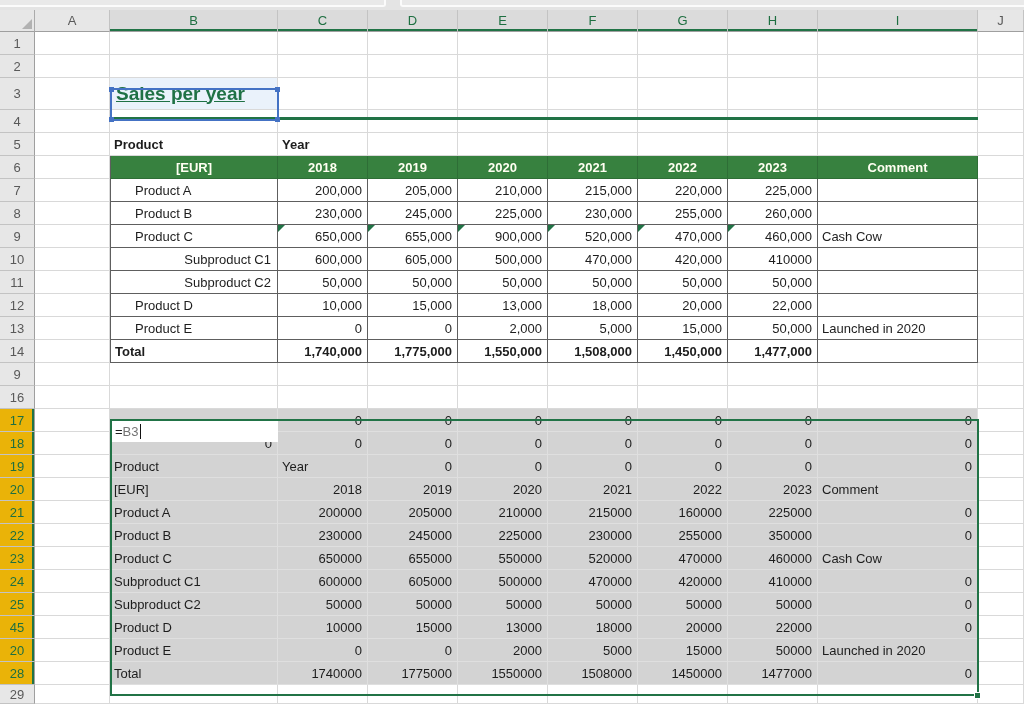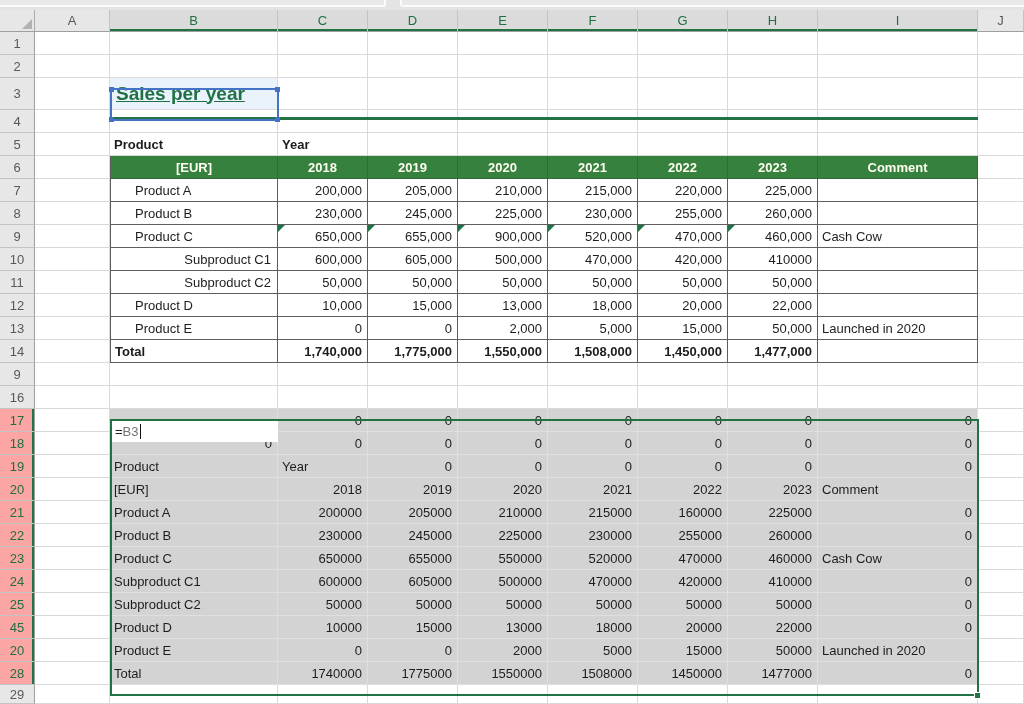--- a/index.html
+++ b/index.html
@@ -12,21 +12,21 @@
   
   #sheet-grid{position:absolute;left:0;top:10px;width:1024px;height:694px;display:grid;}
   .corner{position:relative;background:#E7E7E7;border-right:1px solid #ABABAB;border-bottom:1px solid #9F9F9F;box-sizing:border-box;}
   .corner-tri{position:absolute;right:2px;bottom:2px;width:0;height:0;
               border-bottom:10px solid #B2B2B2;border-left:10px solid transparent;}
   .chdr{display:flex;align-items:center;justify-content:center;background:#E7E7E7;color:#595959;
         font-size:13px;border-right:1px solid #C3C3C3;border-bottom:1px solid #9F9F9F;box-sizing:border-box;}
   .chdr.sel{background:#DBDBDB;color:#1E6F41;box-shadow:inset 0 -2px 0 #217346;}
   .rhdr{display:flex;align-items:center;justify-content:center;background:#E7E7E7;color:#595959;
         font-size:13px;border-right:1px solid #9F9F9F;border-bottom:1px solid #C3C3C3;box-sizing:border-box;}
-  .rhdr.sel{background:#fca5a5;color:#1E6F41;box-shadow:inset -2px 0 0 #217346;}
+  .rhdr.sel{background:#eab308;color:#1E6F41;box-shadow:inset -2px 0 0 #217346;}
   .cell{position:relative;display:flex;align-items:center;box-sizing:border-box;overflow:hidden;
         white-space:nowrap;font-size:13px;color:#1D1D1D;background:#FFFFFF;
         border-right:1px solid #D9D9D9;border-bottom:1px solid #D9D9D9;}
   .cell.l{padding-left:4px;text-align:center;}
   .cell.r{justify-content:flex-end;padding-right:5px;}
   .cell.ind{padding-left:24px;}
   .cell.rl{justify-content:flex-end;padding-right:6px;}
   .cell.b{font-weight:bold;}
   .cell.tt{border-right:1px solid #5E5E5E;border-bottom:1px solid #5E5E5E;}
   .cell.ttl{border-left:1px solid #5E5E5E;}
@@ -307,21 +307,21 @@
       <div class="cell selc r">0</div>
       <div class="cell"></div>
       <div class="rhdr sel">22</div>
       <div class="cell"></div>
       <div class="cell selc l">Product B</div>
       <div class="cell selc r">230000</div>
       <div class="cell selc r">245000</div>
       <div class="cell selc r">225000</div>
       <div class="cell selc r">230000</div>
       <div class="cell selc r">255000</div>
-      <div class="cell selc r">260000</div>
+      <div class="cell selc r">350000</div>
       <div class="cell selc r">0</div>
       <div class="cell"></div>
       <div class="rhdr sel">23</div>
       <div class="cell"></div>
       <div class="cell selc l">Product C</div>
       <div class="cell selc r">650000</div>
       <div class="cell selc r">655000</div>
       <div class="cell selc r">550000</div>
       <div class="cell selc r">520000</div>
       <div class="cell selc r">470000</div>

